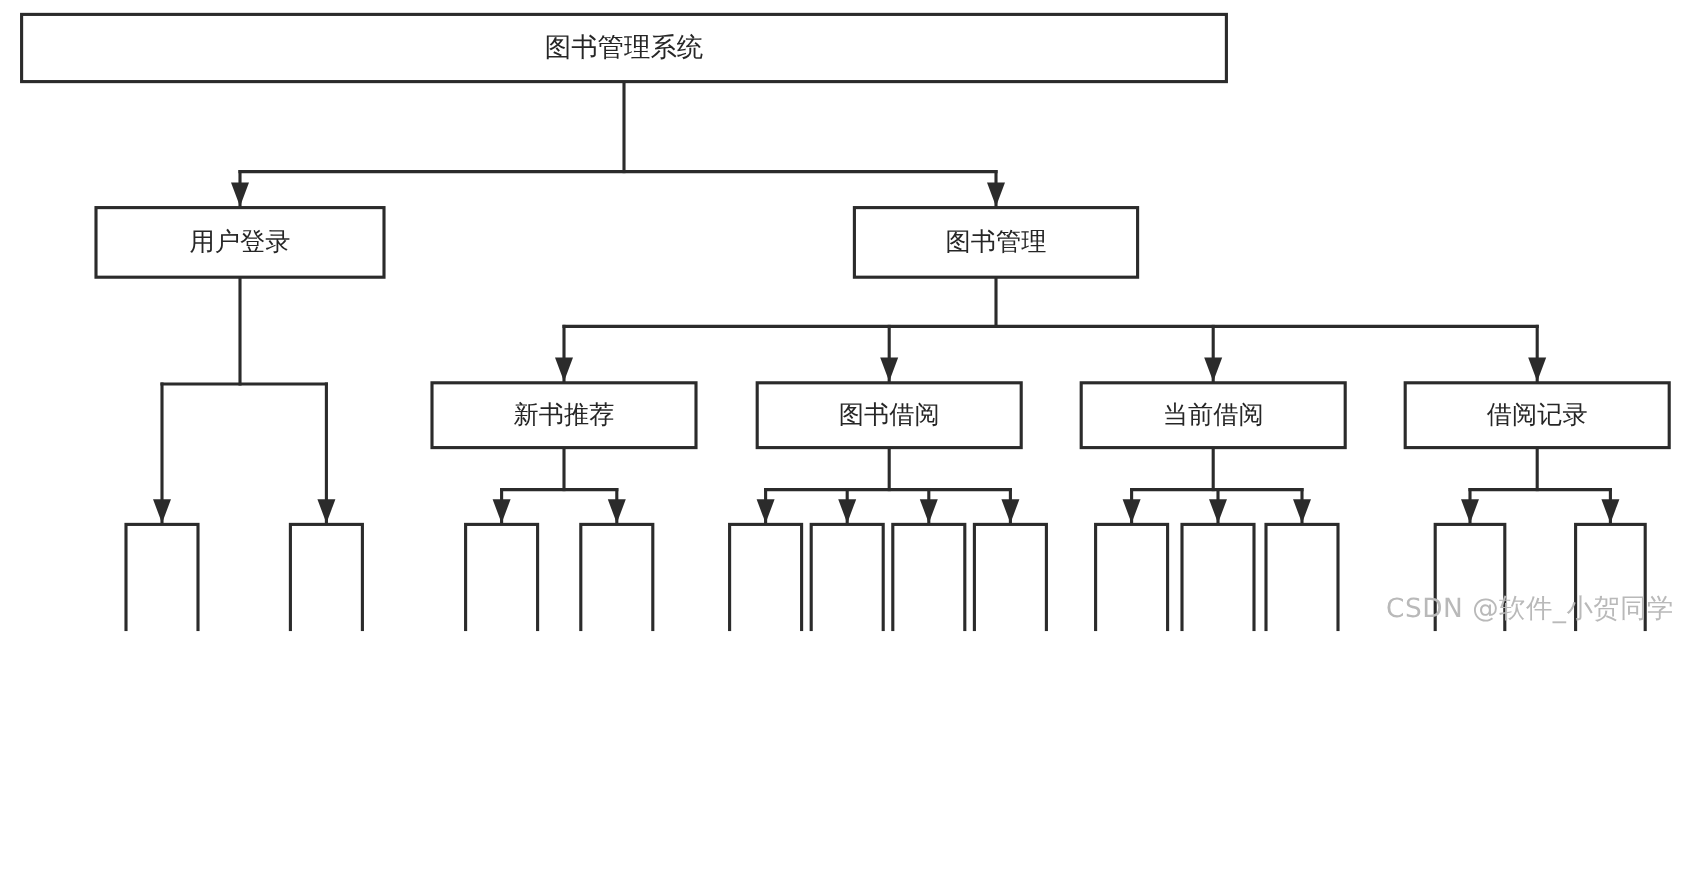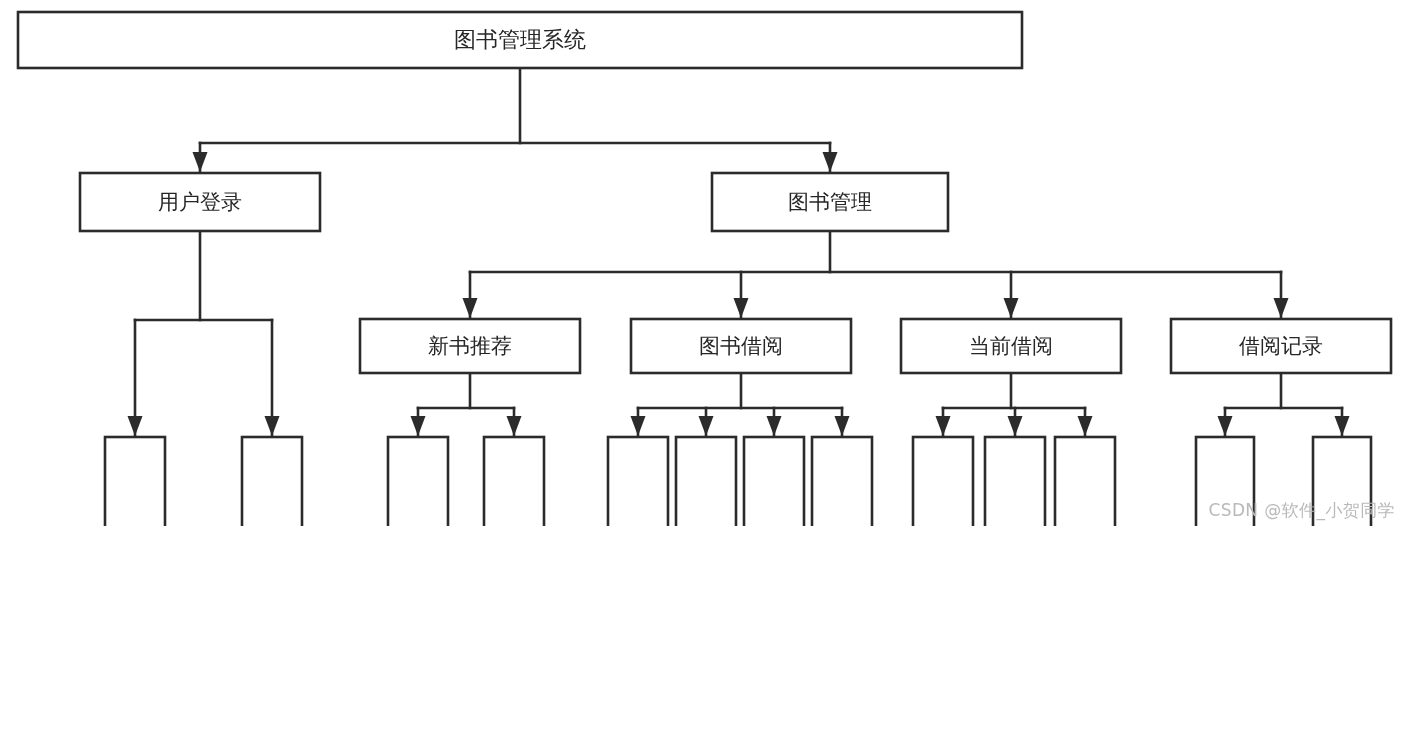--- a/index.html
+++ b/index.html
@@ -71,21 +71,21 @@
     letter-spacing: 2.5px;
     color: #262626;
     white-space: nowrap;
     text-align: center;
   }
   .watermark {
     position: absolute;
     right: 10px;
     bottom: 4px;
     font-family: "DejaVu Sans", "Liberation Sans", sans-serif;
-    font-size: 17px;
+    font-size: 22px;
     color: #b9b9b9;
     letter-spacing: 0.4px;
     white-space: nowrap;
     text-align: center;
   }
 </style>
 </head>
 <body>
 
 <div id="stage">

